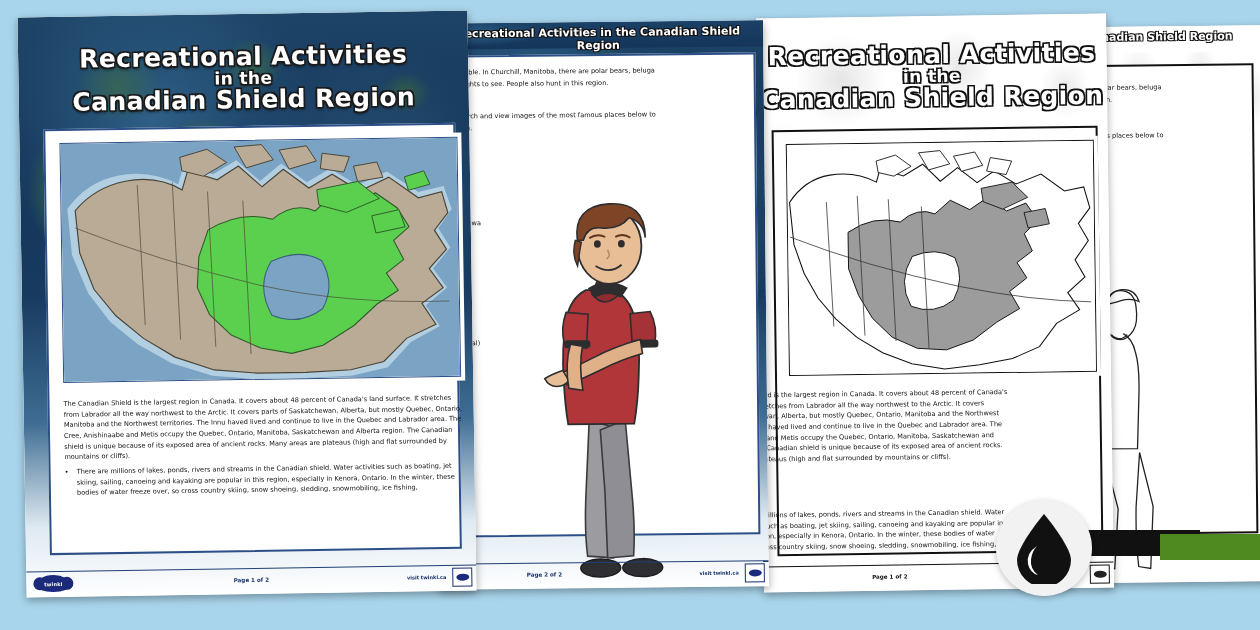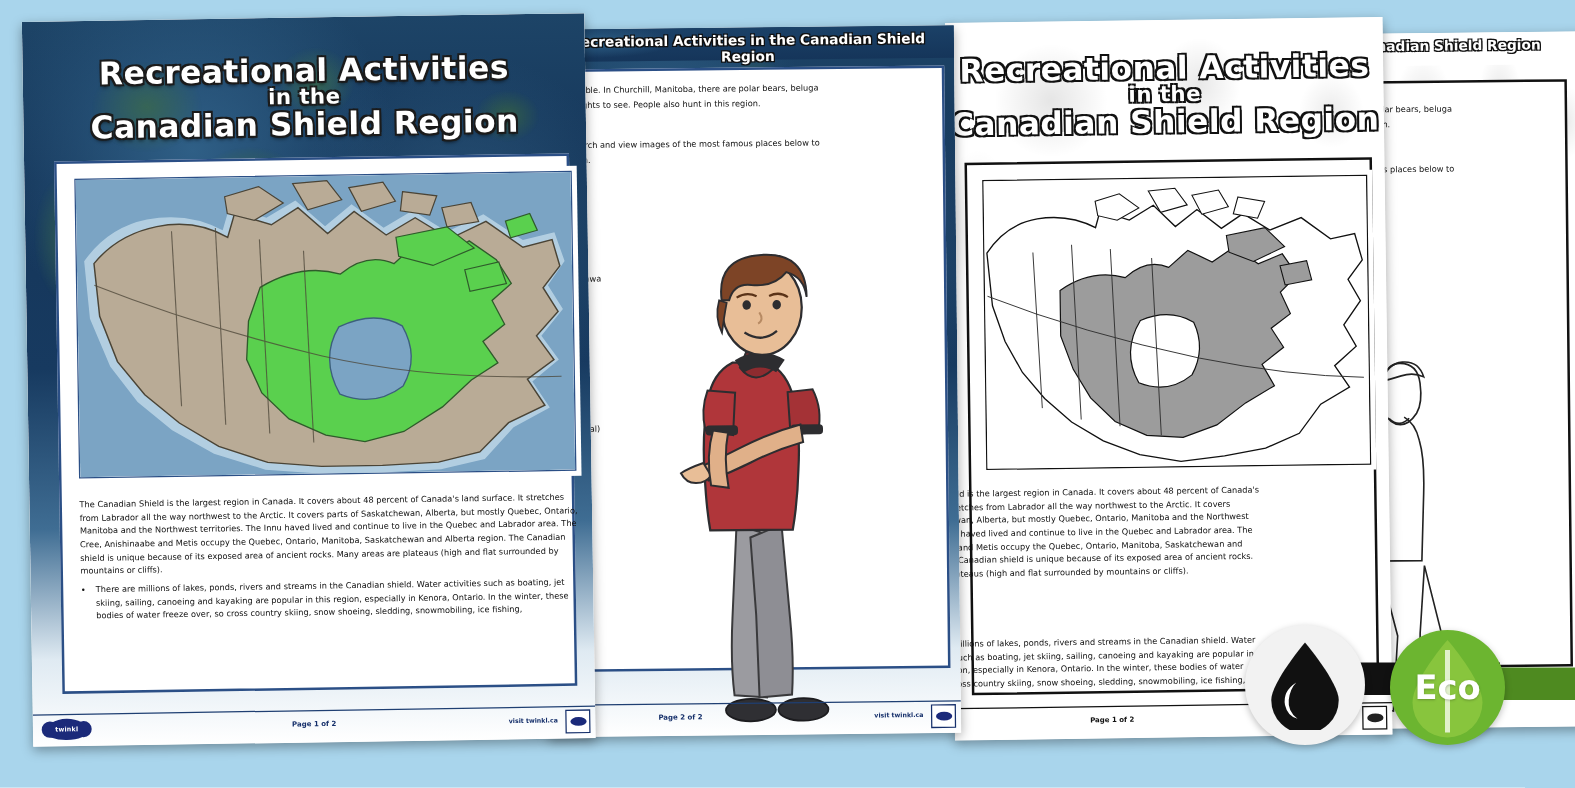--- a/index.html
+++ b/index.html
@@ -468,21 +468,14 @@
   <div class="badge-ribbon ribbon-dark" style="left:1040px; top:530px; width:160px;"></div>
   <div class="badge-ribbon ribbon-green" style="left:1160px; top:534px; width:110px;"></div>
 
   <div class="badge badge-ink" style="left:996px; top:500px;">
     <svg width="62" height="72" viewBox="0 0 62 72">
       <path d="M31 2 C31 2 58 34 58 48 A27 27 0 0 1 4 48 C4 34 31 2 31 2 Z" fill="#111111"></path>
       <path d="M24 34 q-11 7 -9 18 q2 9 10 11 q-8 -6 -7 -15 q1 -9 6 -14z" fill="#ffffff"></path>
     </svg>
   </div>
 
-  <div class="badge badge-eco" style="left:1112px; top:504px;">
-    <svg width="92" height="92" viewBox="0 0 92 92" style="position:absolute;left:0;top:0;">
-      <path d="M46 8 C46 8 74 40 74 58 A28 28 0 0 1 18 58 C18 40 46 8 46 8 Z" fill="#8cc63f" opacity=".9"></path>
-      <rect x="44" y="16" width="4" height="66" fill="#e6f3d4" opacity=".95"></rect>
-    </svg>
-    <span class="eco-text">Eco</span>
-  </div>
 
 </div>
 
 </body></html>

